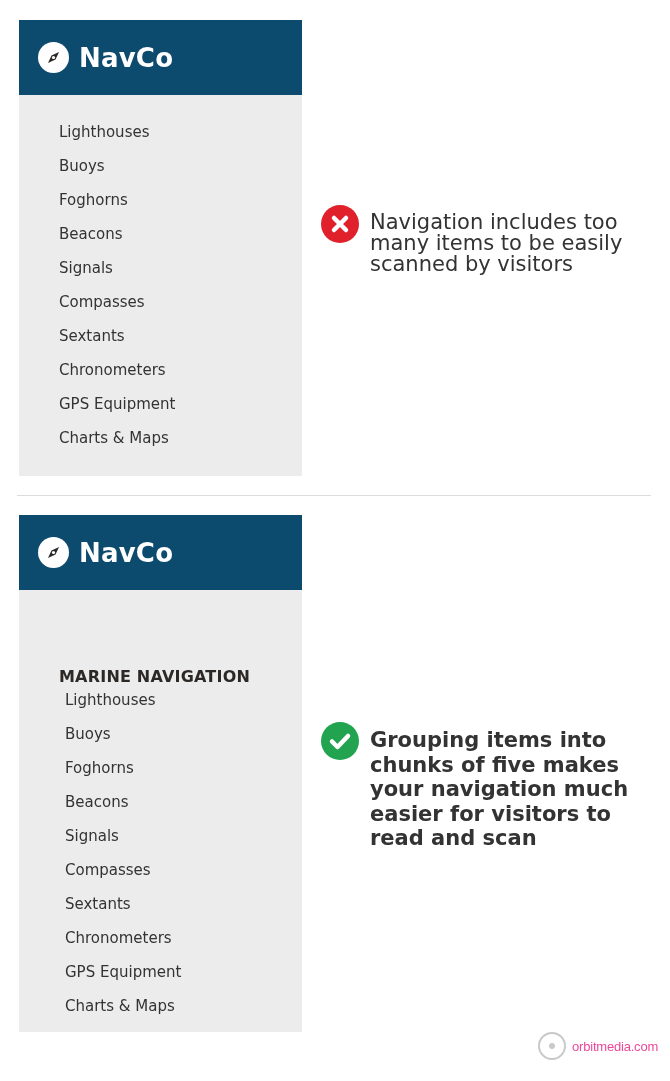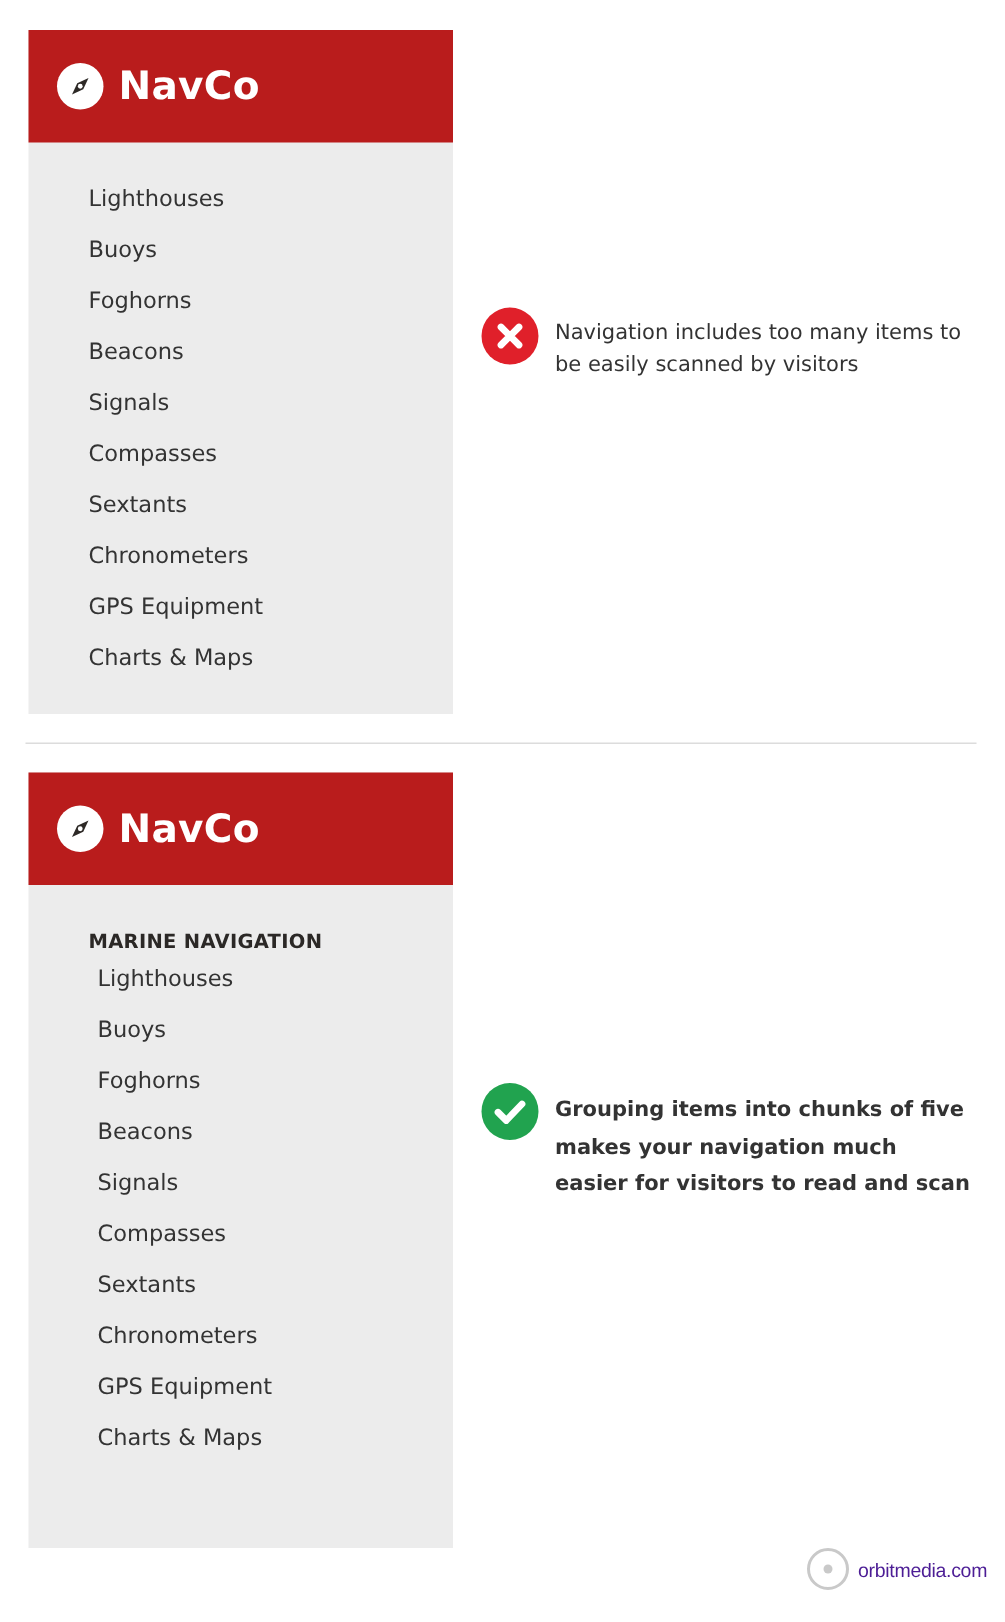--- a/index.html
+++ b/index.html
@@ -3,51 +3,51 @@
 <meta charset="utf-8">
 <style>
   * { box-sizing: border-box; margin: 0; padding: 0; }
   html, body { width: 670px; height: 1081px; background: #ffffff; overflow: hidden; }
   body { font-family: "DejaVu Sans", "Liberation Sans", sans-serif; color: #2b2826; position: relative; }
 
   .panel { position: absolute; left: 19px; width: 283px; background: #ececec; }
   .panel.top { top: 20px; height: 456px; }
   .panel.bottom { top: 515px; height: 517px; }
 
-  .brand { height: 75px; background: #b91c1c; display: flex; align-items: center; padding-left: 19px; }
+  .brand { height: 75px; background: #0c4a6e; display: flex; align-items: center; padding-left: 19px; }
   .compass { width: 31px; height: 31px; border-radius: 50%; background: #ffffff; position: relative; margin-right: 10px; }
   .compass svg { position: absolute; left: 0; top: 0; }
   .brand-name { color: #ffffff; font-weight: bold; font-size: 26px; letter-spacing: 0.2px; }
 
   .nav-list { list-style: none; padding-left: 40px; }
   .panel.top .nav-list { padding-top: 26px; }
   .panel.top .nav-list li { height: 34px; line-height: 22px; font-size: 15px; color: #333; }
 
   .group { padding-left: 40px; }
   .panel.bottom .groups { padding-top: 27px; }
-  .group-title { font-weight: bold; font-size: 13px; letter-spacing: 0.2px; color: #2b2826; height: 24px; line-height: 24px; }
+  .group-title { font-weight: bold; font-size: 16px; letter-spacing: 0.2px; color: #2b2826; height: 24px; line-height: 24px; margin-top: 48px; }
   .group ul { list-style: none; padding-left: 6px; }
   .group ul li { height: 34px; line-height: 22px; font-size: 15px; color: #333; }
   .group + .group { margin-top: 0; }
 
   .callout { position: absolute; left: 321px; display: flex; align-items: flex-start; }
   .callout.bad { top: 205px; }
   .callout.good { top: 722px; }
   .status-icon { width: 38px; height: 38px; border-radius: 50%; flex: 0 0 38px; position: relative; margin-top: 0; }
   .status-icon.bad { background: #e0202a; }
   .status-icon.good { background: #21a34f; }
-  .callout-text { margin-left: 11px; width: 275px; font-size: 14px; line-height: 21px; color: #333; padding-top: 7px; }
+  .callout-text { margin-left: 11px; width: 275px; font-size: 21px; line-height: 21px; color: #333; padding-top: 7px; }
   .callout.good .callout-text { line-height: 24.5px; padding-top: 6px; width: 280px; font-weight: bold; }
 
   .divider { position: absolute; left: 17px; top: 495px; width: 634px; height: 1px; background: #dcdcdc; }
 
   .watermark { position: absolute; left: 538px; top: 1032px; display: flex; align-items: center; }
   .wm-circle { width: 28px; height: 28px; border: 2px solid #c9c9c9; border-radius: 50%; position: relative; }
   .wm-circle::after { content: ""; position: absolute; left: 9px; top: 9px; width: 6px; height: 6px; border-radius: 50%; background: #c9c9c9; }
-  .wm-text { margin-left: 6px; font-family: "Liberation Sans", sans-serif; font-size: 13px; color: #4c1d95; letter-spacing: -0.2px; }
+  .wm-text { margin-left: 6px; font-family: "Liberation Sans", sans-serif; font-size: 13px; color: #ec4899; letter-spacing: -0.2px; }
 </style>
 </head>
 <body>
 
 <div class="panel top">
   <div class="brand">
     <span class="compass">
       <svg width="31" height="31" viewBox="0 0 31 31">
         <polygon points="21,10 17.5,17.5 10,21 13.5,13.5" fill="#2d2926"></polygon>
         <circle cx="15.5" cy="15.5" r="1.6" fill="#ffffff"></circle>

